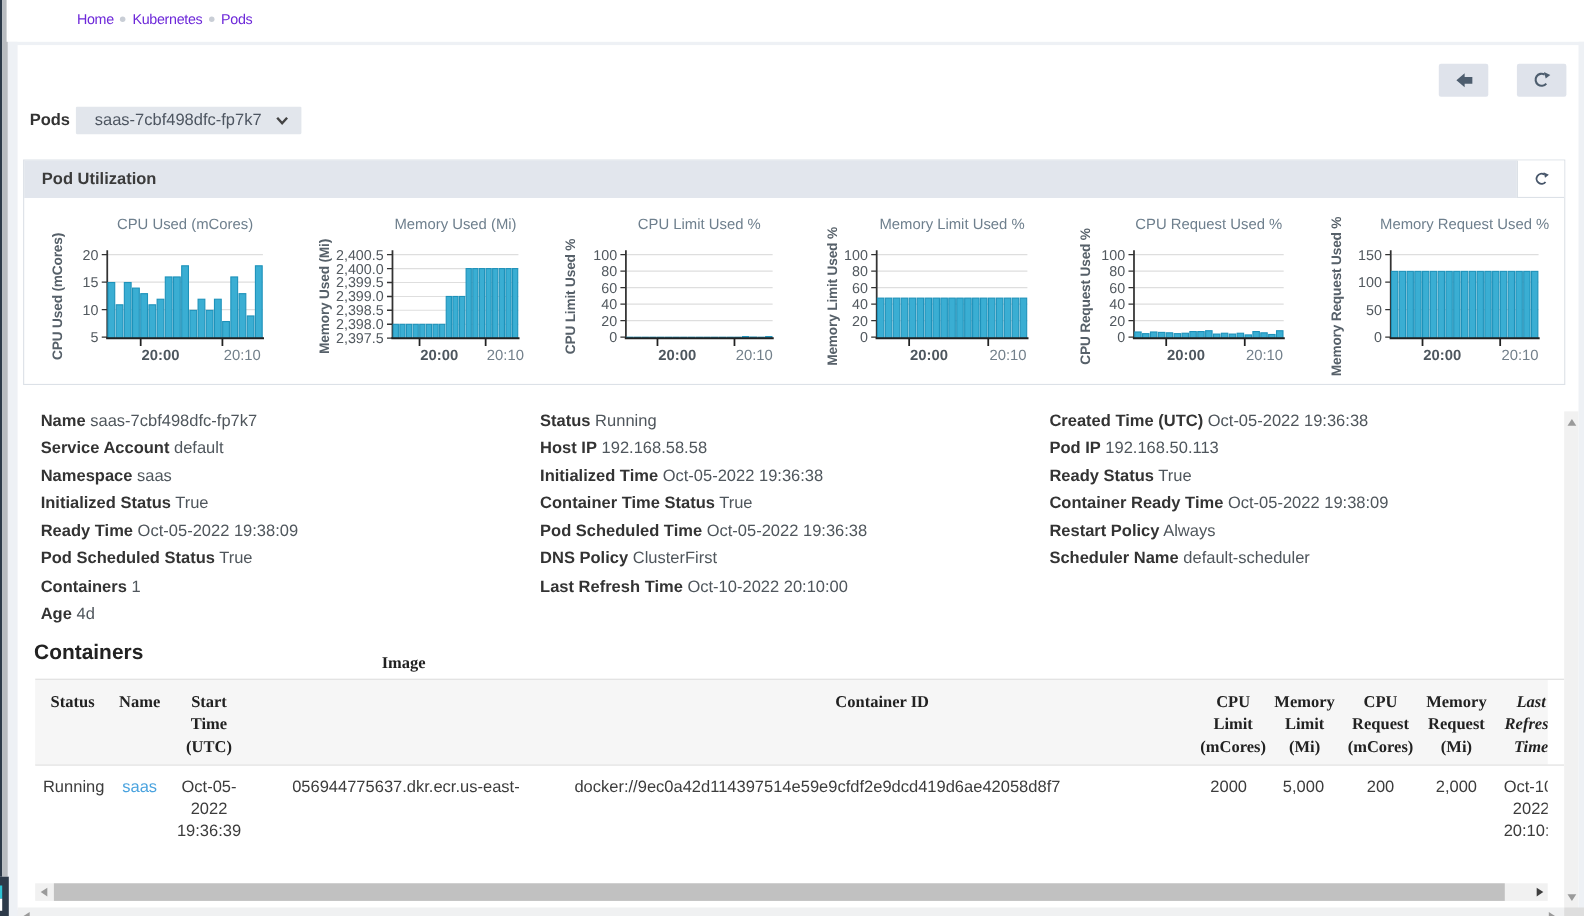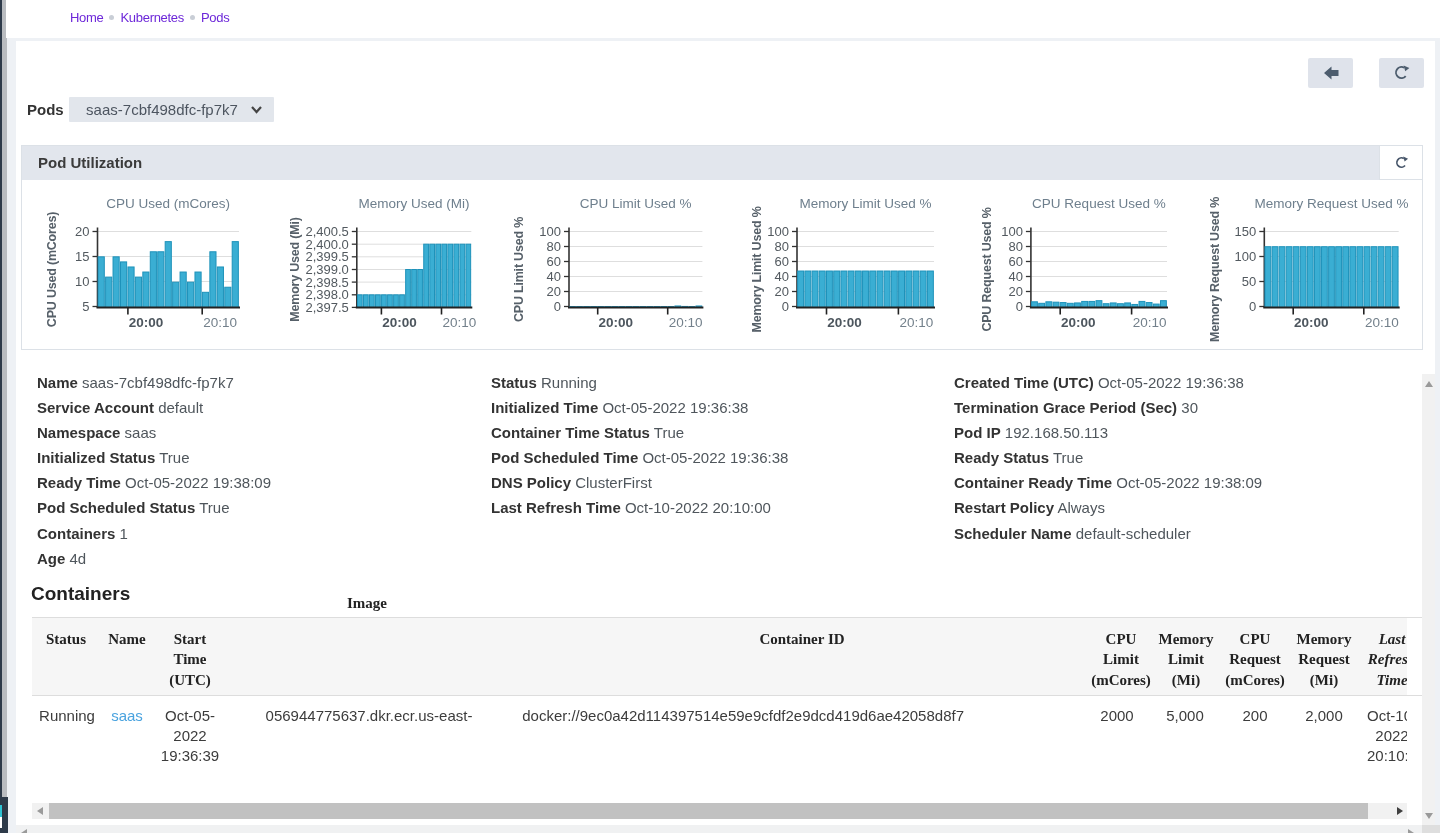--- a/index.html
+++ b/index.html
@@ -367,29 +367,29 @@
 <div><b>Service Account</b> default</div>
 <div><b>Namespace</b> saas</div>
 <div><b>Initialized Status</b> True</div>
 <div><b>Ready Time</b> Oct-05-2022 19:38:09</div>
 <div><b>Pod Scheduled Status</b> True</div>
 <div><b>Containers</b> 1</div>
 <div><b>Age</b> 4d</div>
 </div>
 <div class="dcol" style="left:491px; top:370px;">
 <div><b>Status</b> Running</div>
+<div><b>Host IP</b> 192.168.58.58</div>
 <div><b>Initialized Time</b> Oct-05-2022 19:36:38</div>
 <div><b>Container Time Status</b> True</div>
 <div><b>Pod Scheduled Time</b> Oct-05-2022 19:36:38</div>
 <div><b>DNS Policy</b> ClusterFirst</div>
 <div><b>Last Refresh Time</b> Oct-10-2022 20:10:00</div>
 </div>
 <div class="dcol" style="left:954px; top:370px;">
 <div><b>Created Time (UTC)</b> Oct-05-2022 19:36:38</div>
-<div><b>Termination Grace Period (Sec)</b> 30</div>
 <div><b>Pod IP</b> 192.168.50.113</div>
 <div><b>Ready Status</b> True</div>
 <div><b>Container Ready Time</b> Oct-05-2022 19:38:09</div>
 <div><b>Restart Policy</b> Always</div>
 <div><b>Scheduler Name</b> default-scheduler</div>
 </div>
 
 <div id="ctitle">Containers</div>
 <div class="abs" style="left:32px; top:618px; width:1375px; height:77px; background:#f6f6f6;"></div>
 <div class="thr" style="left:32px; top:617px; width:1390px;"></div>

